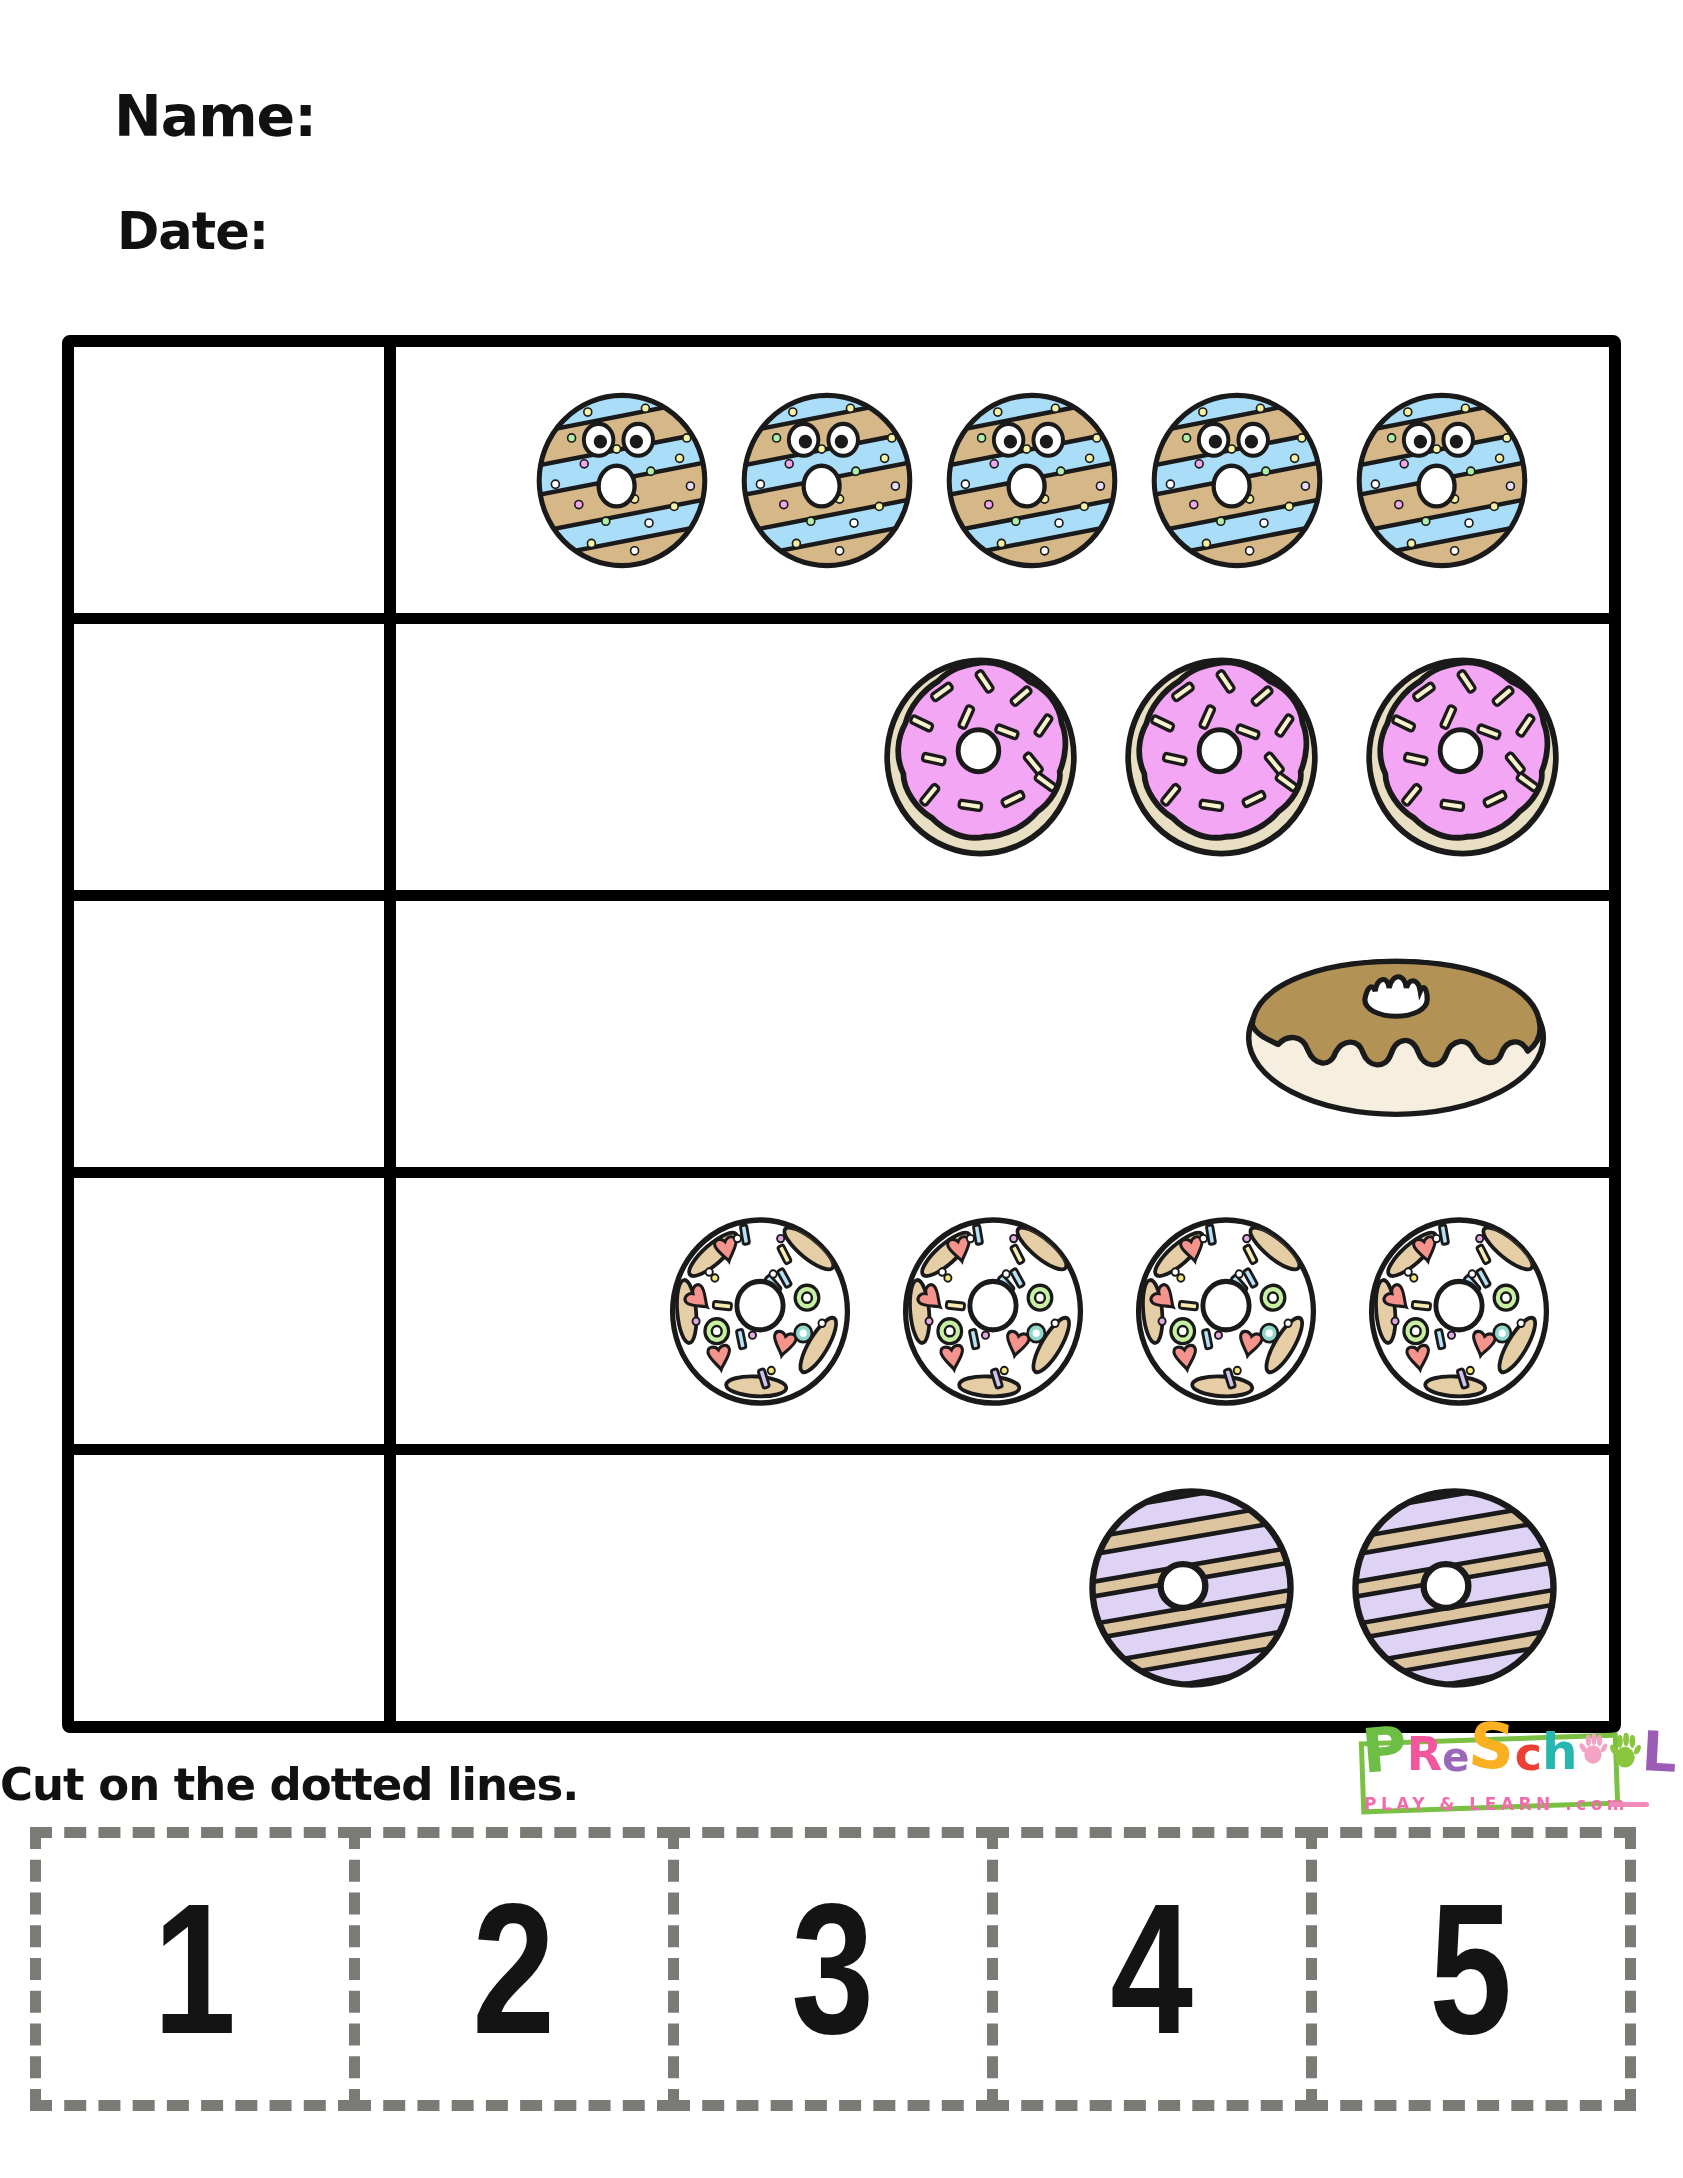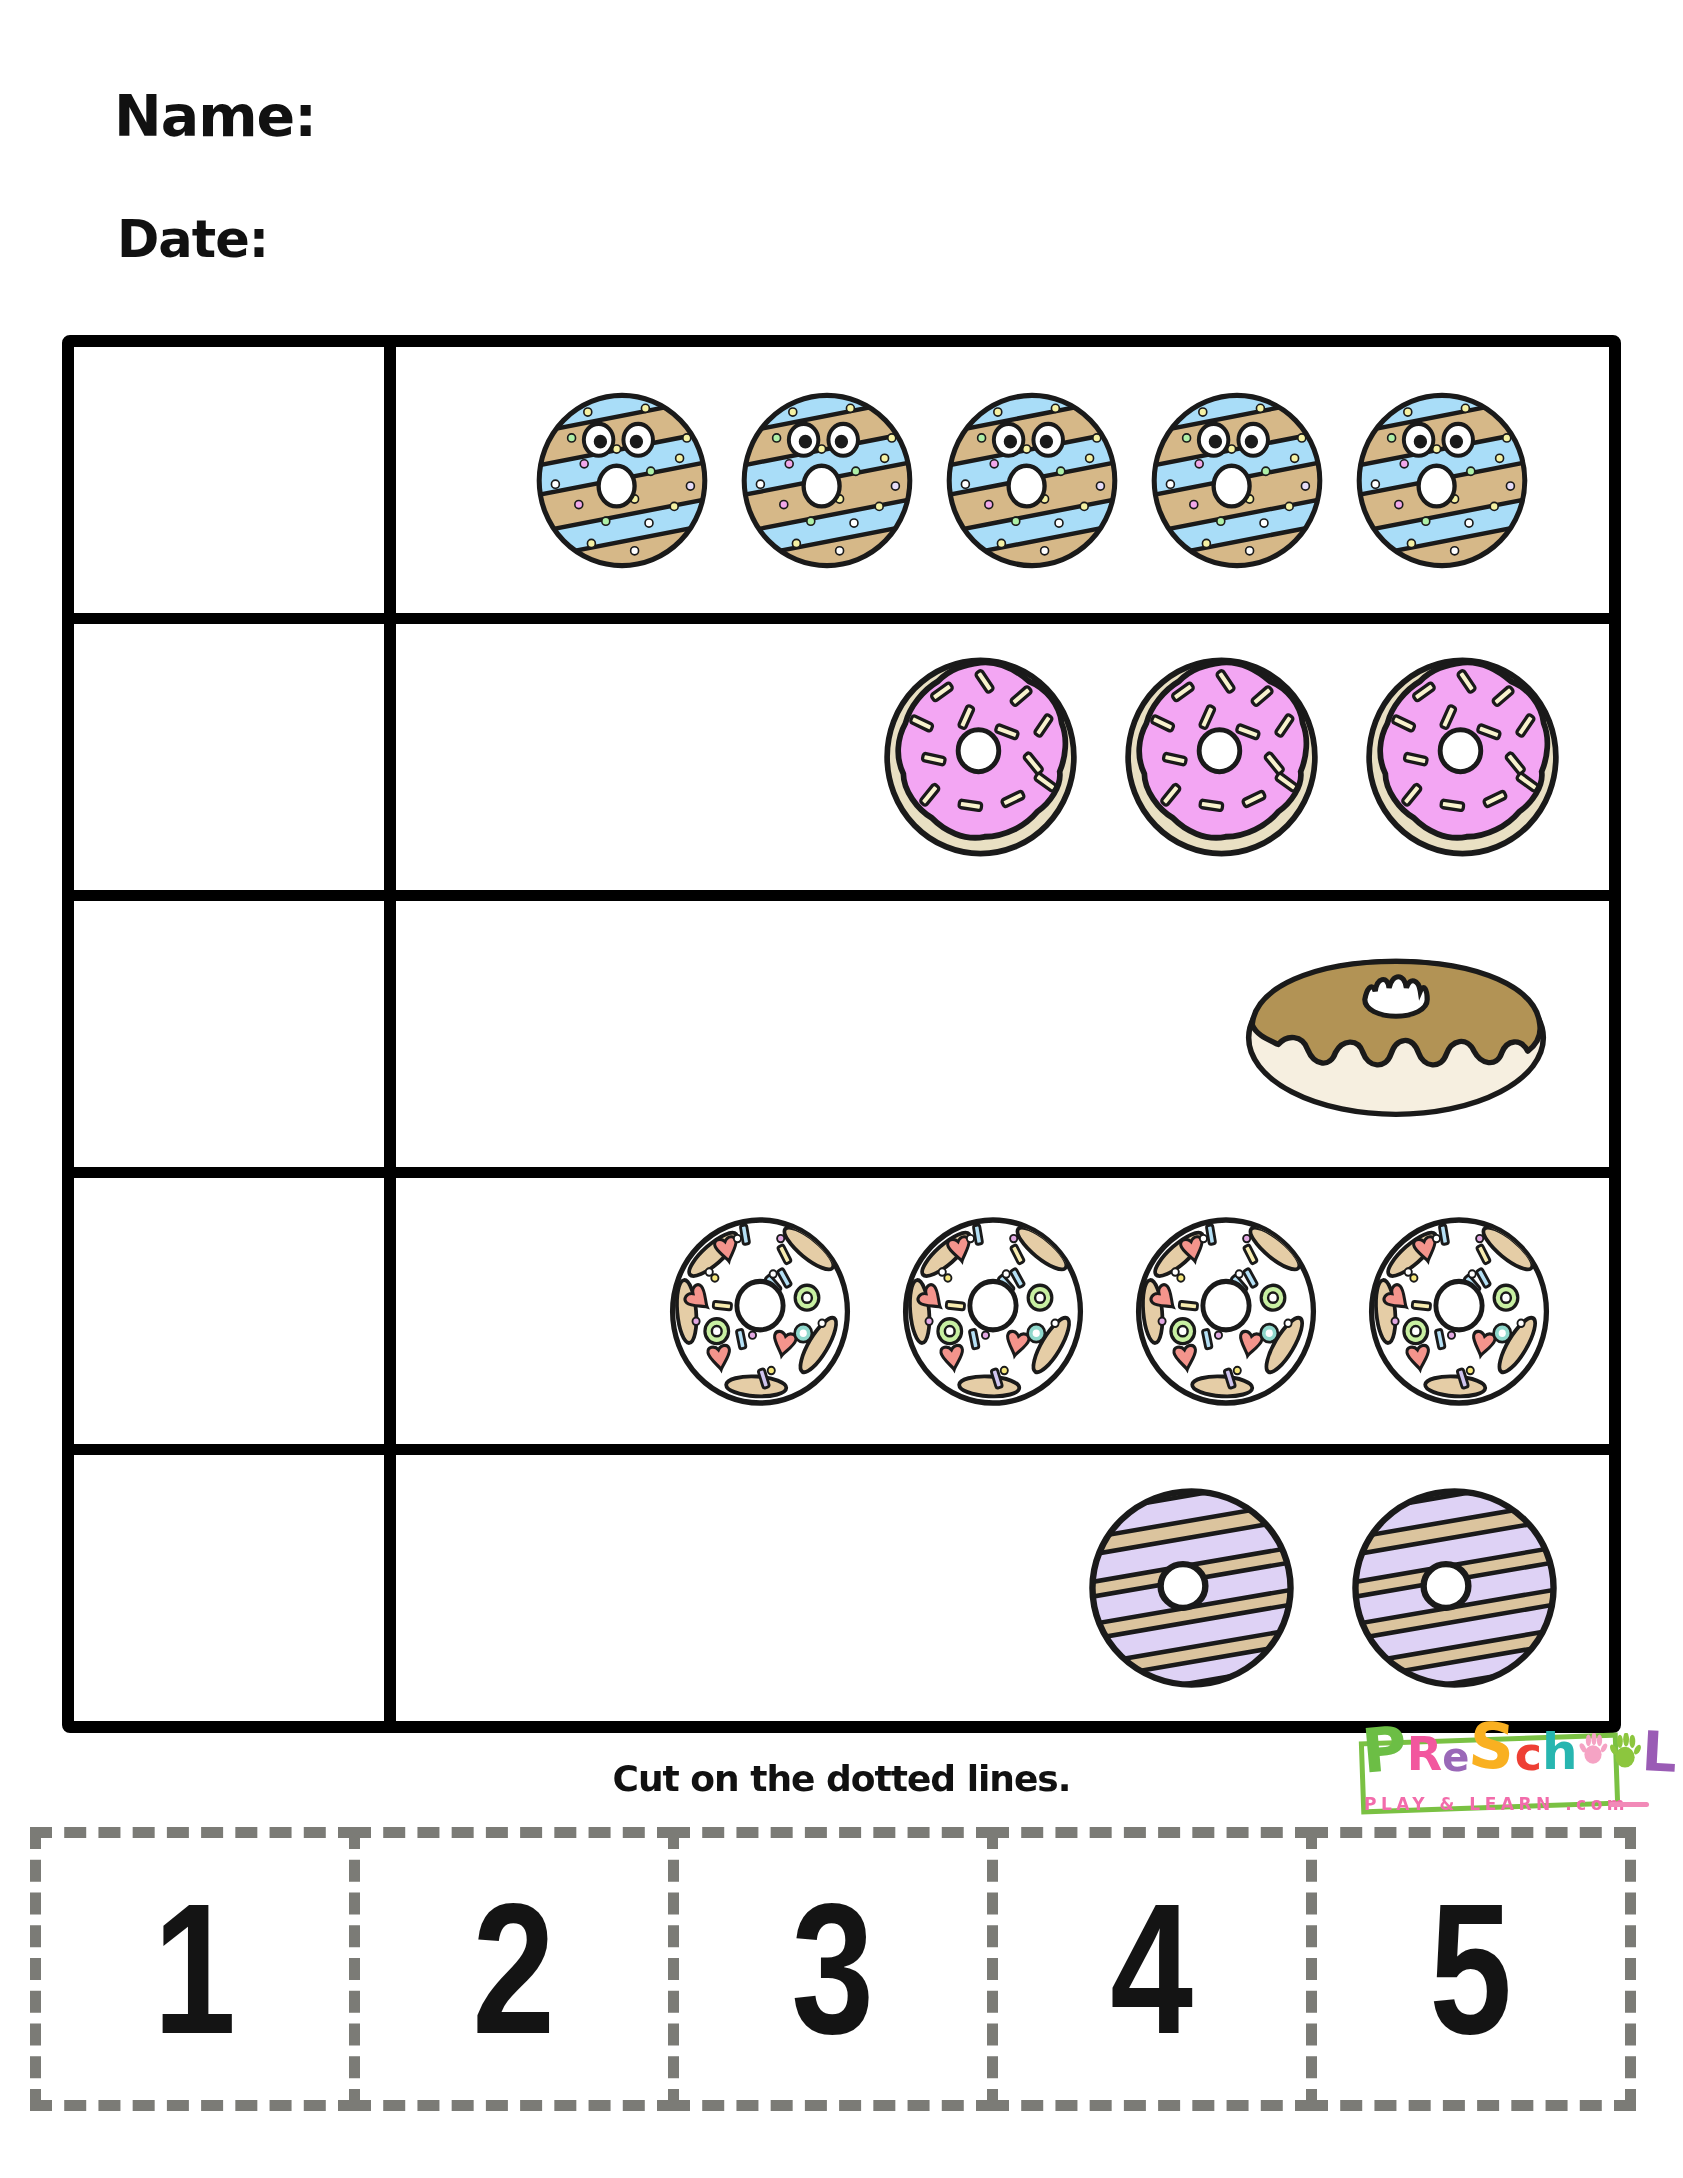--- a/index.html
+++ b/index.html
@@ -1,32 +1,32 @@
 <!DOCTYPE html>
 <html><head>
 <meta charset="utf-8">
 <style>
   html,body{margin:0;padding:0;background:#fff;}
   .sheet{position:relative;width:1683px;height:2178px;background:#ffffff;overflow:hidden;
          font-family:"DejaVu Sans","Liberation Sans",sans-serif;color:#111;}
   .hdr-label{position:absolute;font-weight:bold;letter-spacing:-1px;}
   .name-label{left:114px;top:83px;font-size:57px;text-align:right;}
-  .date-label{left:117px;top:210px;font-size:51px;}
+  .date-label{left:117px;top:202px;font-size:51px;}
   .page-title{position:absolute;top:137px;right:137px;font-size:96px;font-weight:bold;letter-spacing:-3px;white-space:nowrap;}
   
   .wtable{position:absolute;left:62px;top:335px;width:1559px;height:1398px;border:12px solid #000;
           border-radius:8px;box-sizing:border-box;display:flex;flex-direction:column;background:#fff;}
   .wrow{flex:1;display:flex;border-bottom:11px solid #000;min-height:0;}
   .wrow:last-child{border-bottom:none;}
   .answer-cell{width:310px;border-right:12px solid #000;}
   .donut-cell{flex:1;display:flex;align-items:center;justify-content:flex-end;min-width:0;}
   .donut{display:block;flex:0 0 auto;}
   
-  .cut-line{position:absolute;left:0;top:1758px;width:1683px;text-align:center;
-            font-size:36px;font-weight:bold;letter-spacing:-1px;}
+  .cut-line{position:absolute;left:0;top:1758px;width:1683px;text-align:left;
+            font-size:45px;font-weight:bold;letter-spacing:-1px;}
   .cards{position:absolute;left:30px;top:1827px;width:1606px;height:284px;display:flex;}
   .number-card{flex:1;border:11px dashed #7b7b76;margin-left:-11px;display:flex;
                align-items:center;justify-content:center;background:#fff;}
   .number-card:first-child{margin-left:0;}
   .card-digit{font-family:"Liberation Sans",sans-serif;font-weight:bold;font-size:186px;
               line-height:1;transform:scaleX(0.80);color:#141414;}
   
   .logo{position:absolute;left:1352px;top:1723px;width:283px;height:101px;}
   .logo-frame{position:absolute;left:8px;top:14px;width:259px;height:73px;border:5px solid #7ac143;
               transform:rotate(-2deg);box-sizing:border-box;}

